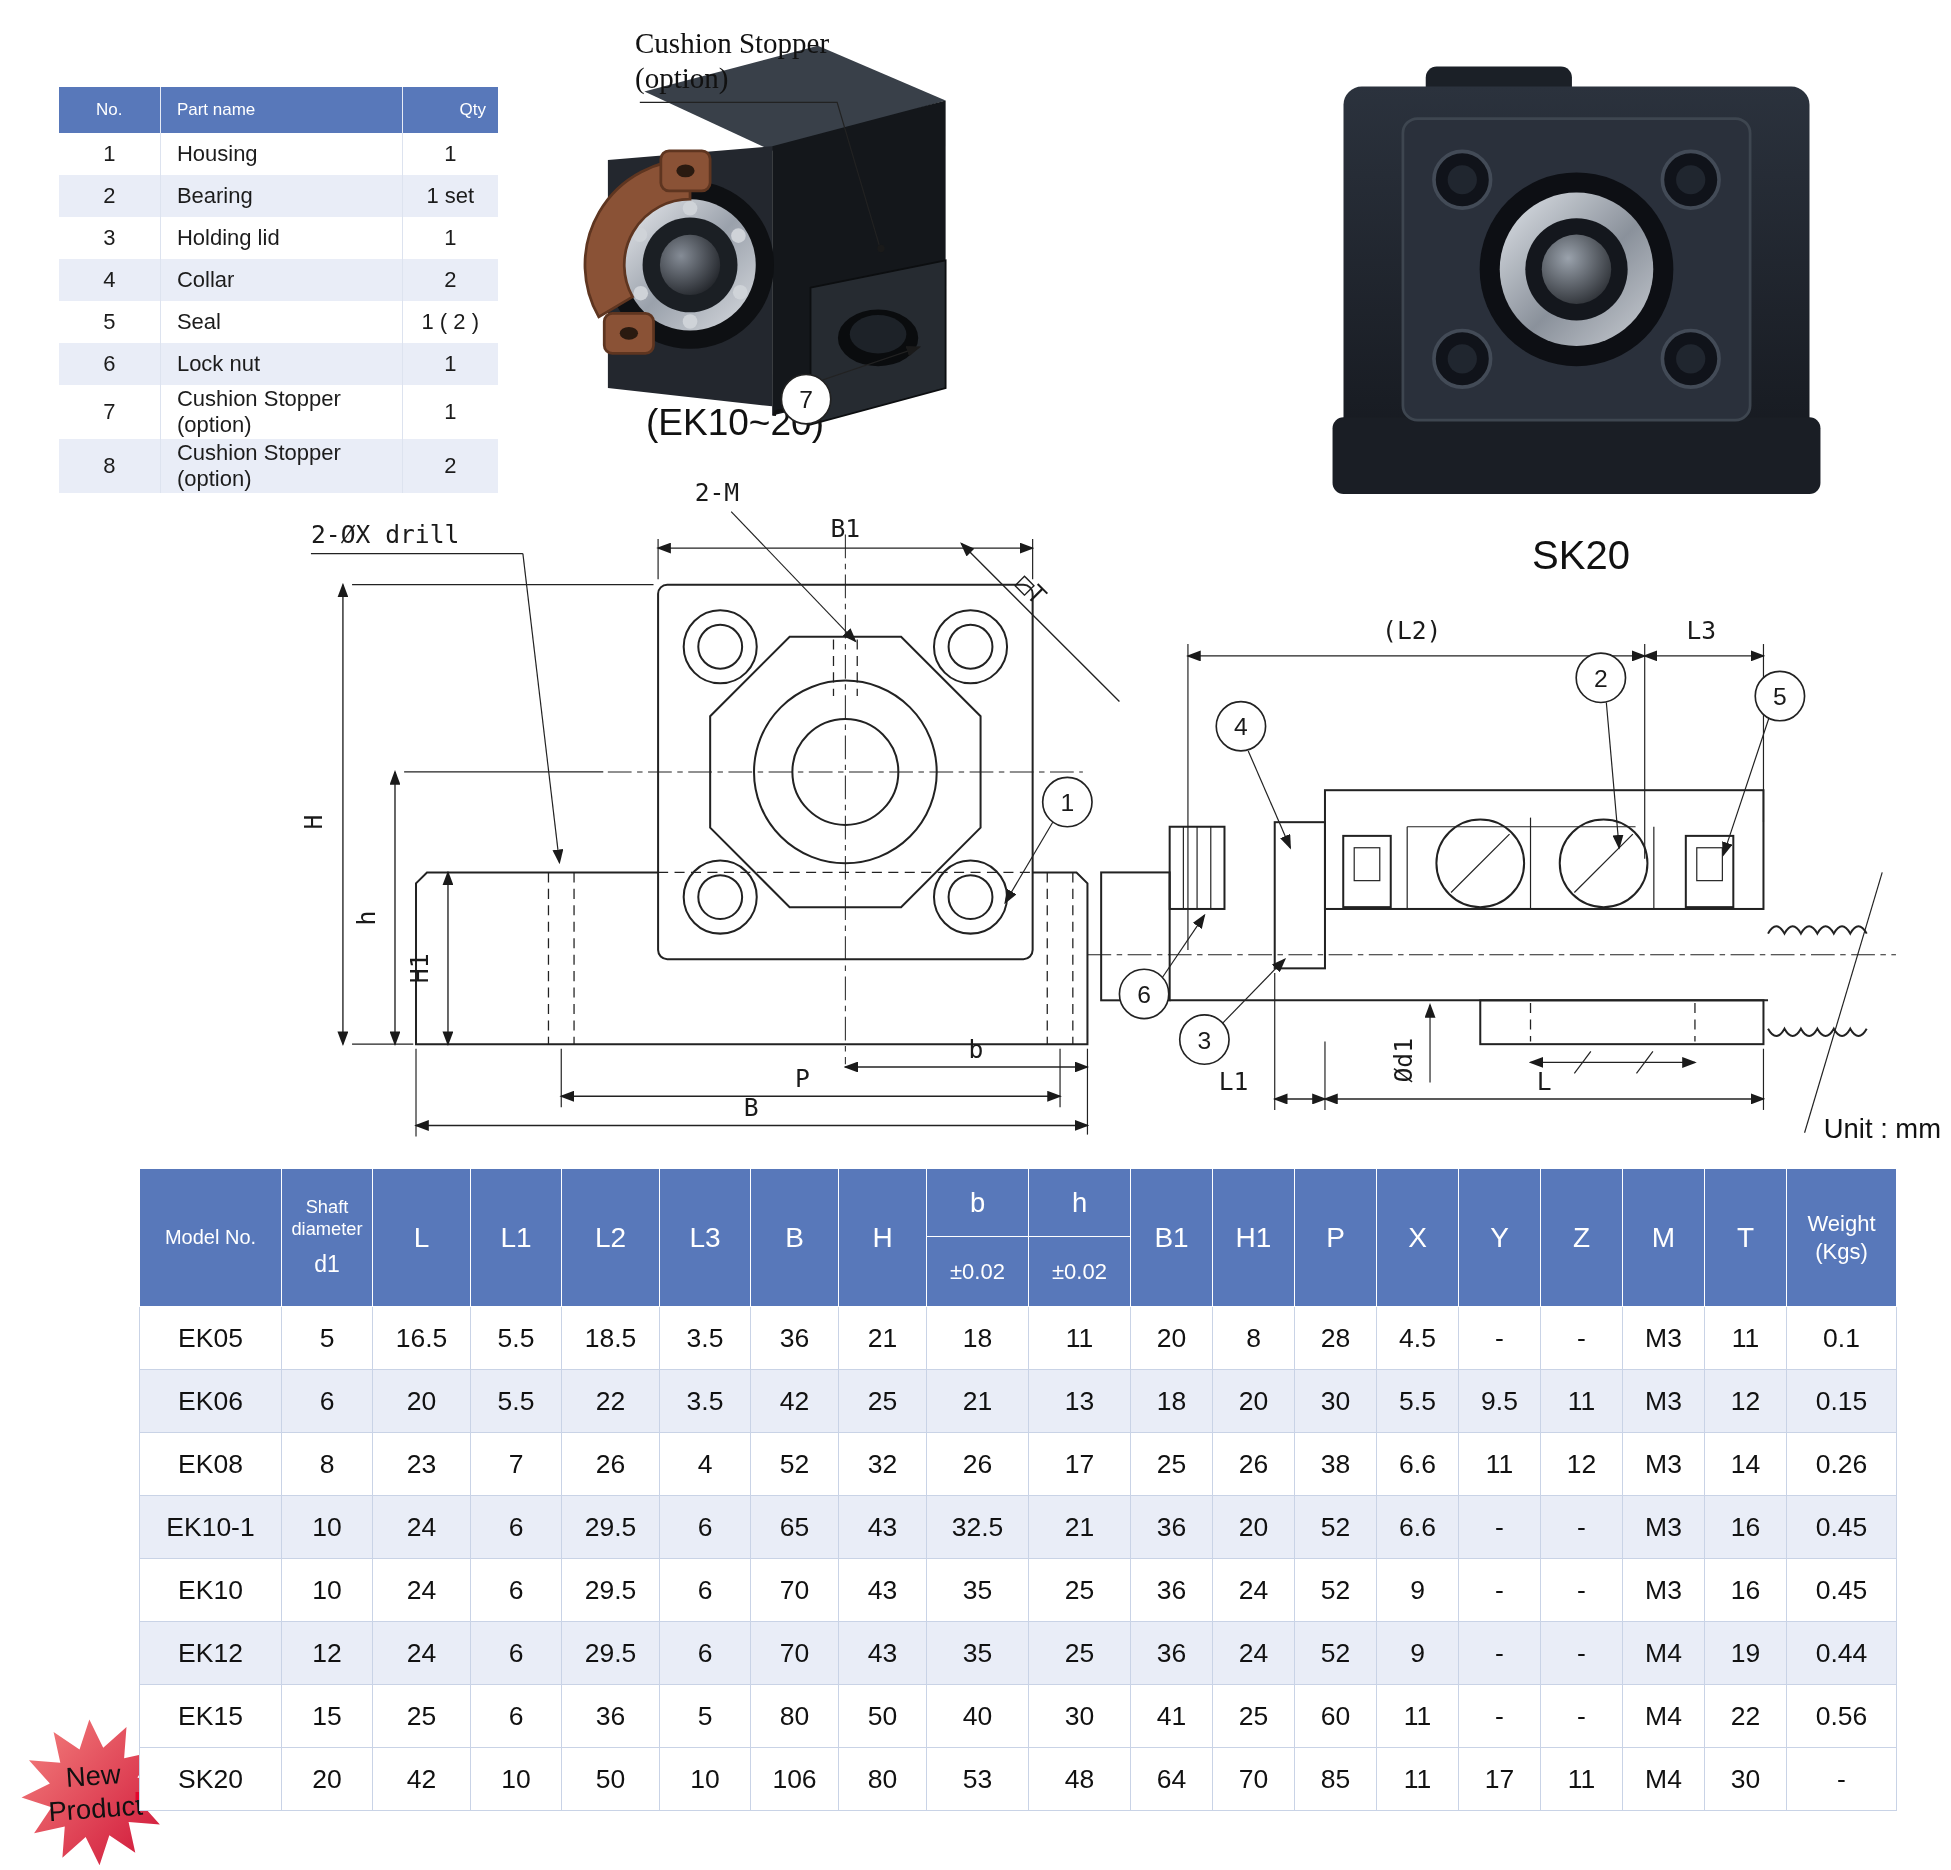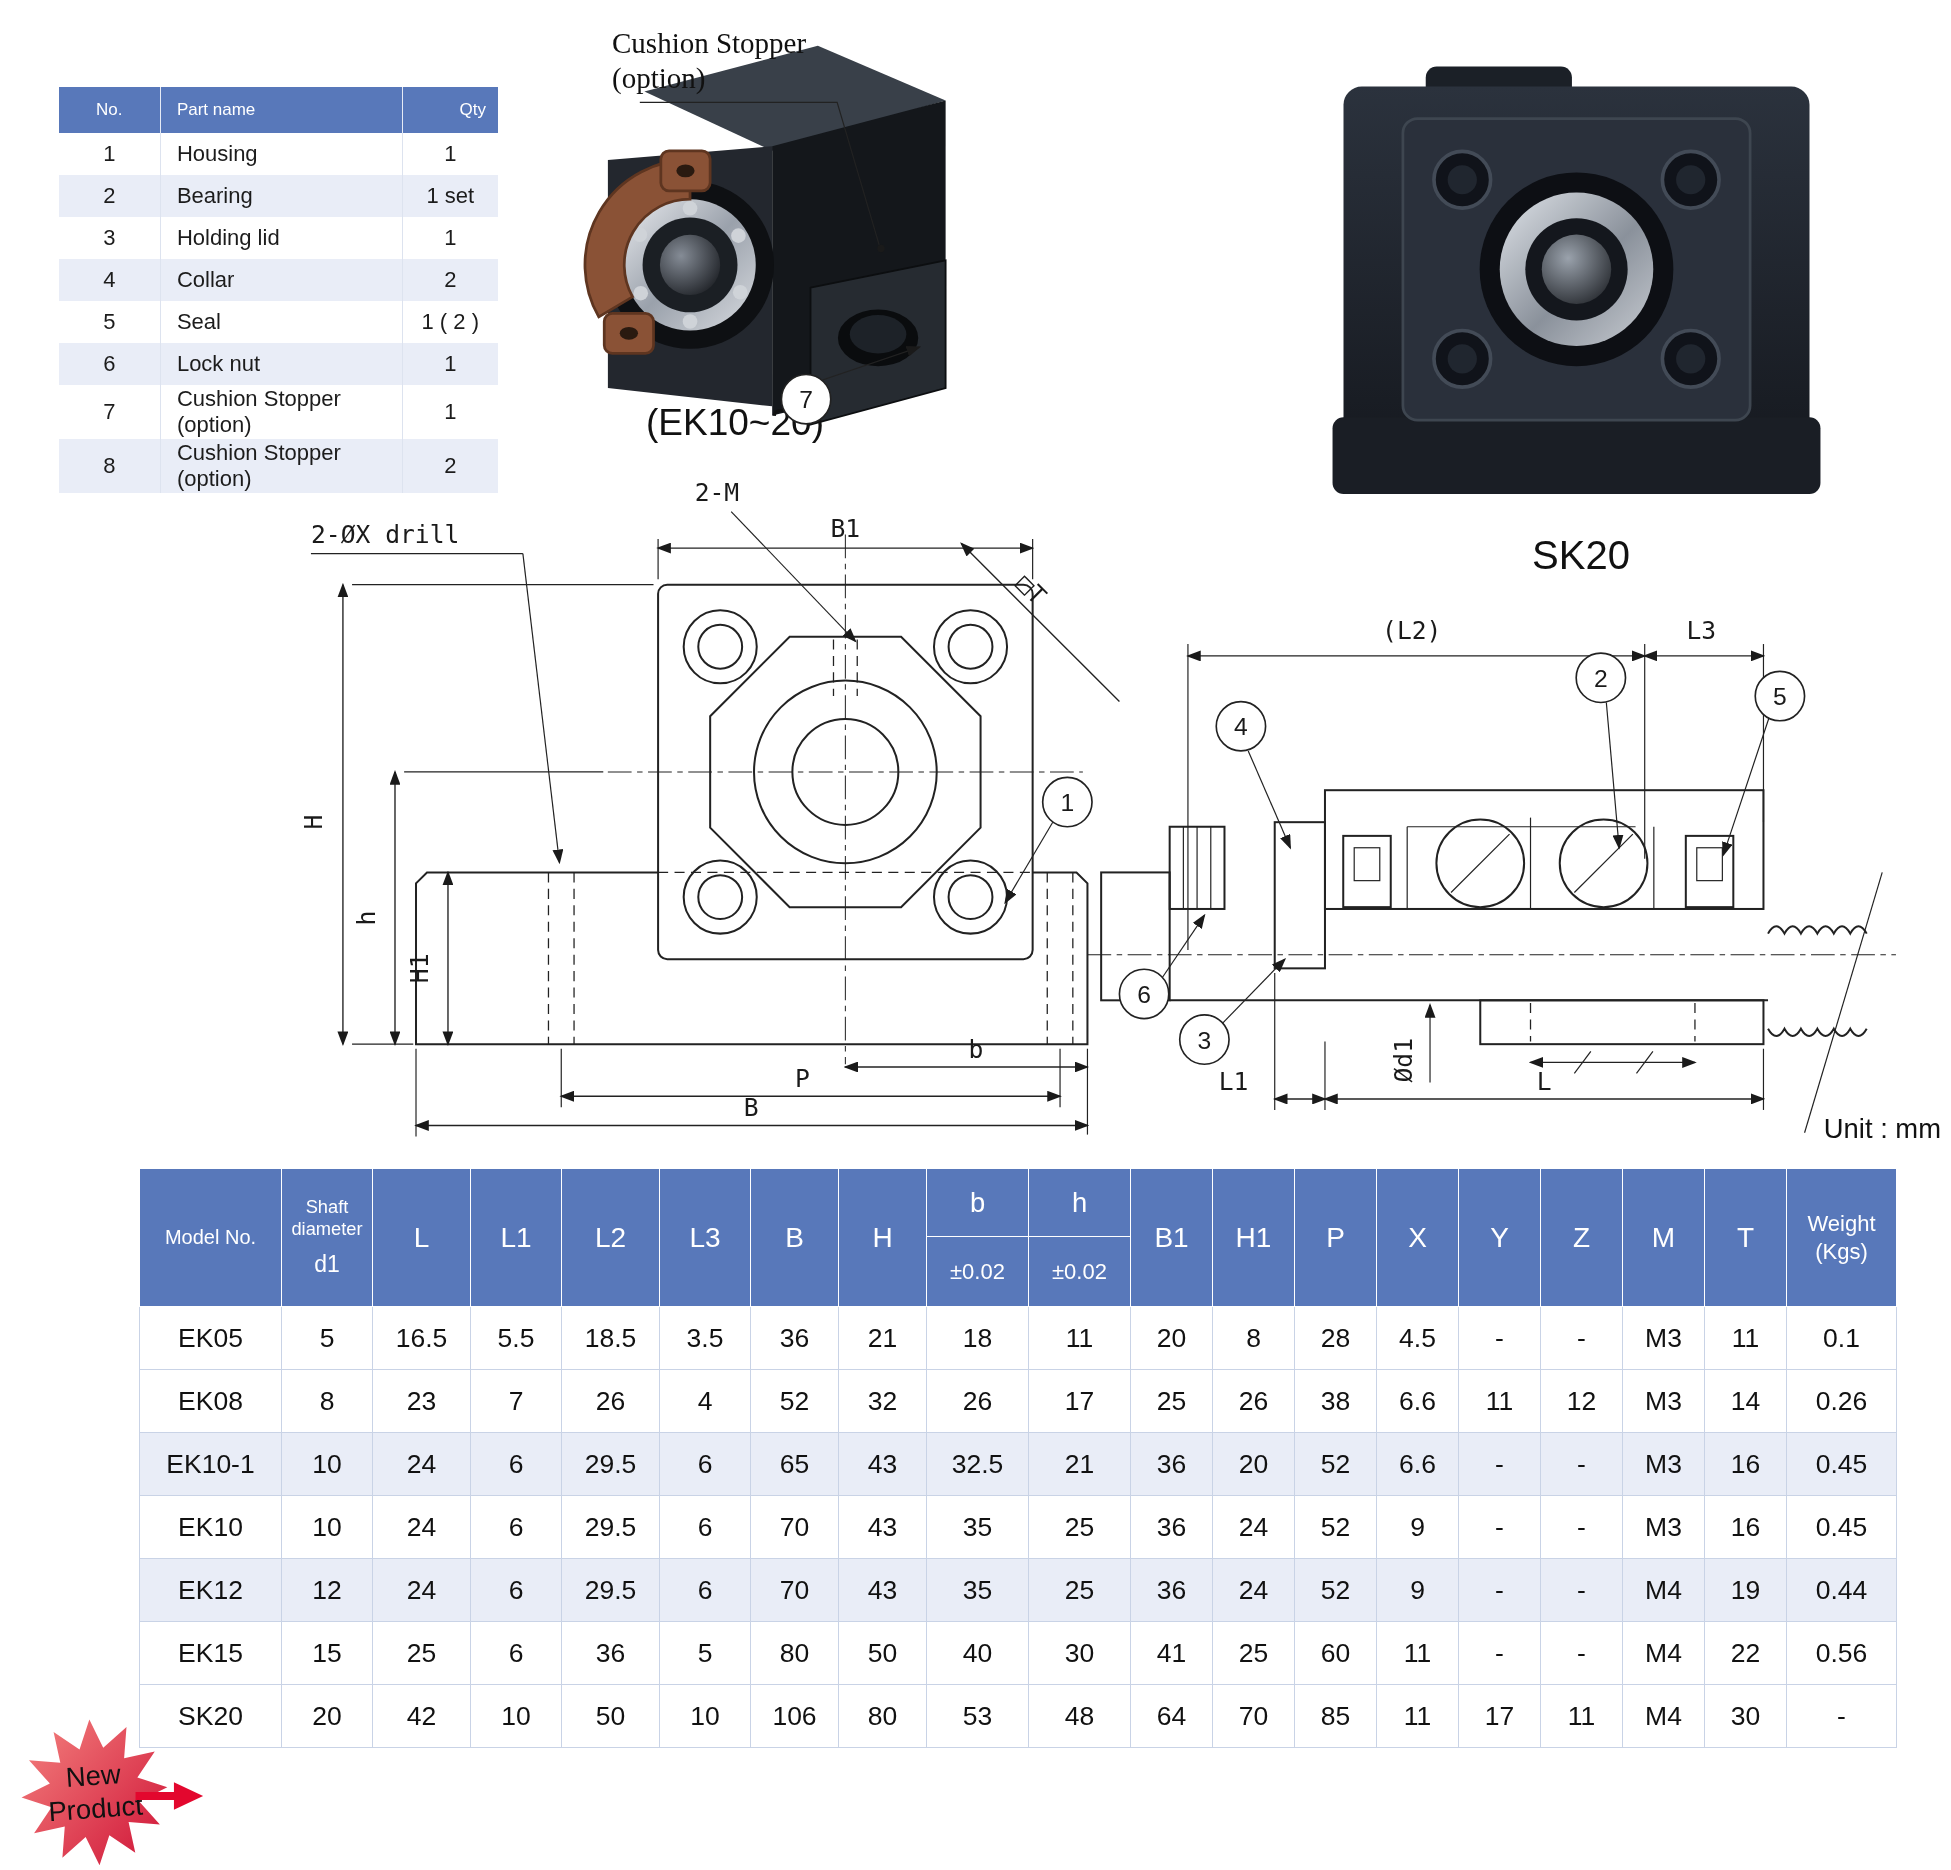--- a/index.html
+++ b/index.html
@@ -22,21 +22,21 @@
   table.dims th.th-model{font-size:20px;}
   table.dims th .sm{font-size:18.3px;line-height:22px;}
   table.dims th .d1{font-size:23px;line-height:27.4px;margin-top:11px;}
   table.dims th.split{vertical-align:top;}
   table.dims th.split .top{height:67px;line-height:67px;border-bottom:1.8px solid #fff;font-size:27.4px;}
   table.dims th.split .bot{height:69px;line-height:69px;font-size:22px;}
   table.dims th .w1{font-size:22px;line-height:27.4px;}
   table.dims td{border:0.9px solid var(--bline);font-size:26.5px;text-align:center;height:60px;color:#111;background:#fff;}
   table.dims tr.alt td{background:var(--alt);}
   
-  .cushion-label{position:absolute;left:612px;top:25.6px;font-family:"Liberation Serif",serif;font-size:29px;line-height:35px;color:#111;}
+  .cushion-label{position:absolute;left:635px;top:25.6px;font-family:"Liberation Serif",serif;font-size:29px;line-height:35px;color:#111;}
   .ek-caption{position:absolute;left:598px;top:402px;width:274px;text-align:center;font-size:37px;color:#111;}
   .sk-caption{position:absolute;left:1476px;top:533px;width:210px;text-align:center;font-size:40px;color:#111;}
   .unit-label{position:absolute;left:1553px;top:1113px;width:388px;text-align:right;font-size:27.4px;color:#111;}
   
   svg.art{position:absolute;}
   svg.overlay{position:absolute;left:0;top:0;pointer-events:none;}
   .dimline{stroke:#222;stroke-width:1.5;fill:none;}
   .thin{stroke:#222;stroke-width:1.3;fill:none;}
   .out{stroke:#222;stroke-width:2.2;fill:none;}
   .outw{stroke:#222;stroke-width:2.2;fill:#fff;}
@@ -445,20 +445,41 @@
           <td>20</td>
           <td>8</td>
           <td>28</td>
           <td>4.5</td>
           <td>-</td>
           <td>-</td>
           <td>M3</td>
           <td>11</td>
           <td>0.1</td>
         </tr>
+        <tr class="alt">
+          <td>EK06</td>
+          <td>6</td>
+          <td>20</td>
+          <td>5.5</td>
+          <td>22</td>
+          <td>3.5</td>
+          <td>42</td>
+          <td>25</td>
+          <td>21</td>
+          <td>13</td>
+          <td>18</td>
+          <td>20</td>
+          <td>30</td>
+          <td>5.5</td>
+          <td>9.5</td>
+          <td>11</td>
+          <td>M3</td>
+          <td>12</td>
+          <td>0.15</td>
+        </tr>
         <tr>
           <td>EK08</td>
           <td>8</td>
           <td>23</td>
           <td>7</td>
           <td>26</td>
           <td>4</td>
           <td>52</td>
           <td>32</td>
           <td>26</td>

